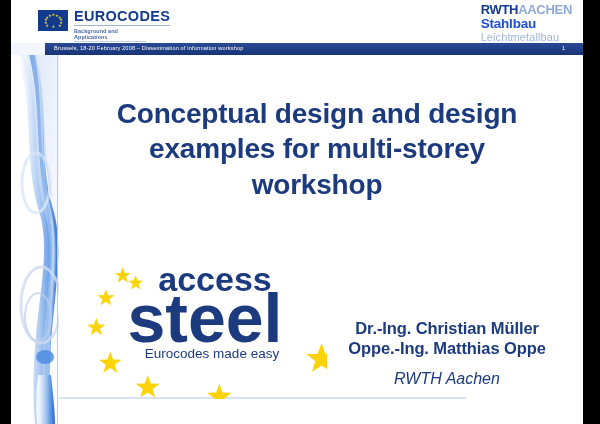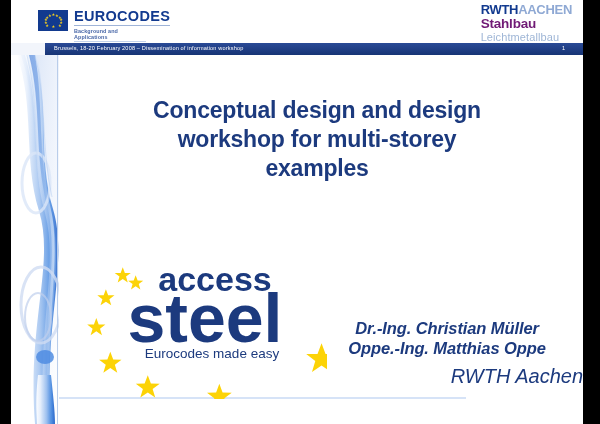--- a/index.html
+++ b/index.html
@@ -97,21 +97,21 @@
   #rwth-line1 {
     font-size: 13px;
     font-weight: bold;
     letter-spacing: -0.3px;
   }
   #rwth-line1 .rwth-dark { color: #123a8f; }
   #rwth-line1 .rwth-light { color: #8fa9d4; }
   #rwth-line2 {
     font-size: 13.5px;
     font-weight: bold;
-    color: #701a75;
+    color: #1d4ed8;
     letter-spacing: -0.2px;
     margin-top: 1px;
   }
   #rwth-line3 {
     font-size: 11px;
     color: #9fb6d6;
     letter-spacing: 0.1px;
     margin-top: 1px;
   }
 
@@ -180,21 +180,21 @@
     background: #d6e3f7;
   }
 
   
   #slide-title {
     position: absolute;
     left: 56px;
     top: 96px;
     width: 500px;
     text-align: center;
-    font-size: 23px;
+    font-size: 28px;
     font-weight: bold;
     color: #1c3a7e;
     line-height: 1.26;
     letter-spacing: -0.2px;
   }
 
   
   #accesssteel-logo {
     position: absolute;
     left: 66px;
@@ -210,30 +210,28 @@
     position: absolute;
     left: 300px;
     top: 318px;
     width: 272px;
     text-align: center;
     color: #1c3a7e;
   }
   .author-name {
     font-size: 16.5px;
     font-weight: bold;
-    font-style: italic;
     line-height: 1.24;
     letter-spacing: -0.1px;
   }
   #author-affiliation {
-    font-size: 20px;
+    font-size: 16px;
     font-style: italic;
     line-height: 1.3;
-    margin-top: 4px;
-    text-align: right;
+    margin-top: 10px;
   }
 </style>
 </head>
 <body>
 
 <div id="slide-viewport">
   <div id="slide">
 
     <div id="header-band">
 
@@ -319,22 +317,22 @@
         <path d="M20,0 C33,48 26,96 38,146" fill="none" stroke="#8fb4e8" stroke-width="0.6" opacity="0.8"></path>
         <path d="M24,0 C36,46 30,94 41,142" fill="none" stroke="#a8c6ee" stroke-width="0.6" opacity="0.7"></path>
         <path d="M16,0 C29,52 21,102 33,152" fill="none" stroke="#b8d0f1" stroke-width="0.6" opacity="0.7"></path>
       </svg>
     </div>
     <div id="left-divider"></div>
     <div id="bottom-rule"></div>
 
     <div id="slide-title">
       <div>Conceptual design and design</div>
-      <div>workshop for multi-storey</div>
-      <div>examples</div>
+      <div>examples for multi-storey</div>
+      <div>workshop</div>
     </div>
 
     <div id="accesssteel-logo">
       <svg width="250" height="145" viewBox="0 0 250 145" xmlns="http://www.w3.org/2000/svg">
 
         <g fill="#FCD307">
 
           <polygon points="47,15 50.4,24.1 60,24.3 52.3,30.1 55.1,39.4 47,33.9 38.9,39.4 41.7,30.1 34,24.3 43.6,24.1" transform="translate(-2,-1) scale(0.62) translate(30,8)"></polygon>
           <polygon points="47,15 50.4,24.1 60,24.3 52.3,30.1 55.1,39.4 47,33.9 38.9,39.4 41.7,30.1 34,24.3 43.6,24.1" transform="translate(14,8) scale(0.58) translate(30,8)"></polygon>
           <polygon points="47,15 50.4,24.1 60,24.3 52.3,30.1 55.1,39.4 47,33.9 38.9,39.4 41.7,30.1 34,24.3 43.6,24.1" transform="translate(-14,20) scale(0.66) translate(18,8)"></polygon>

